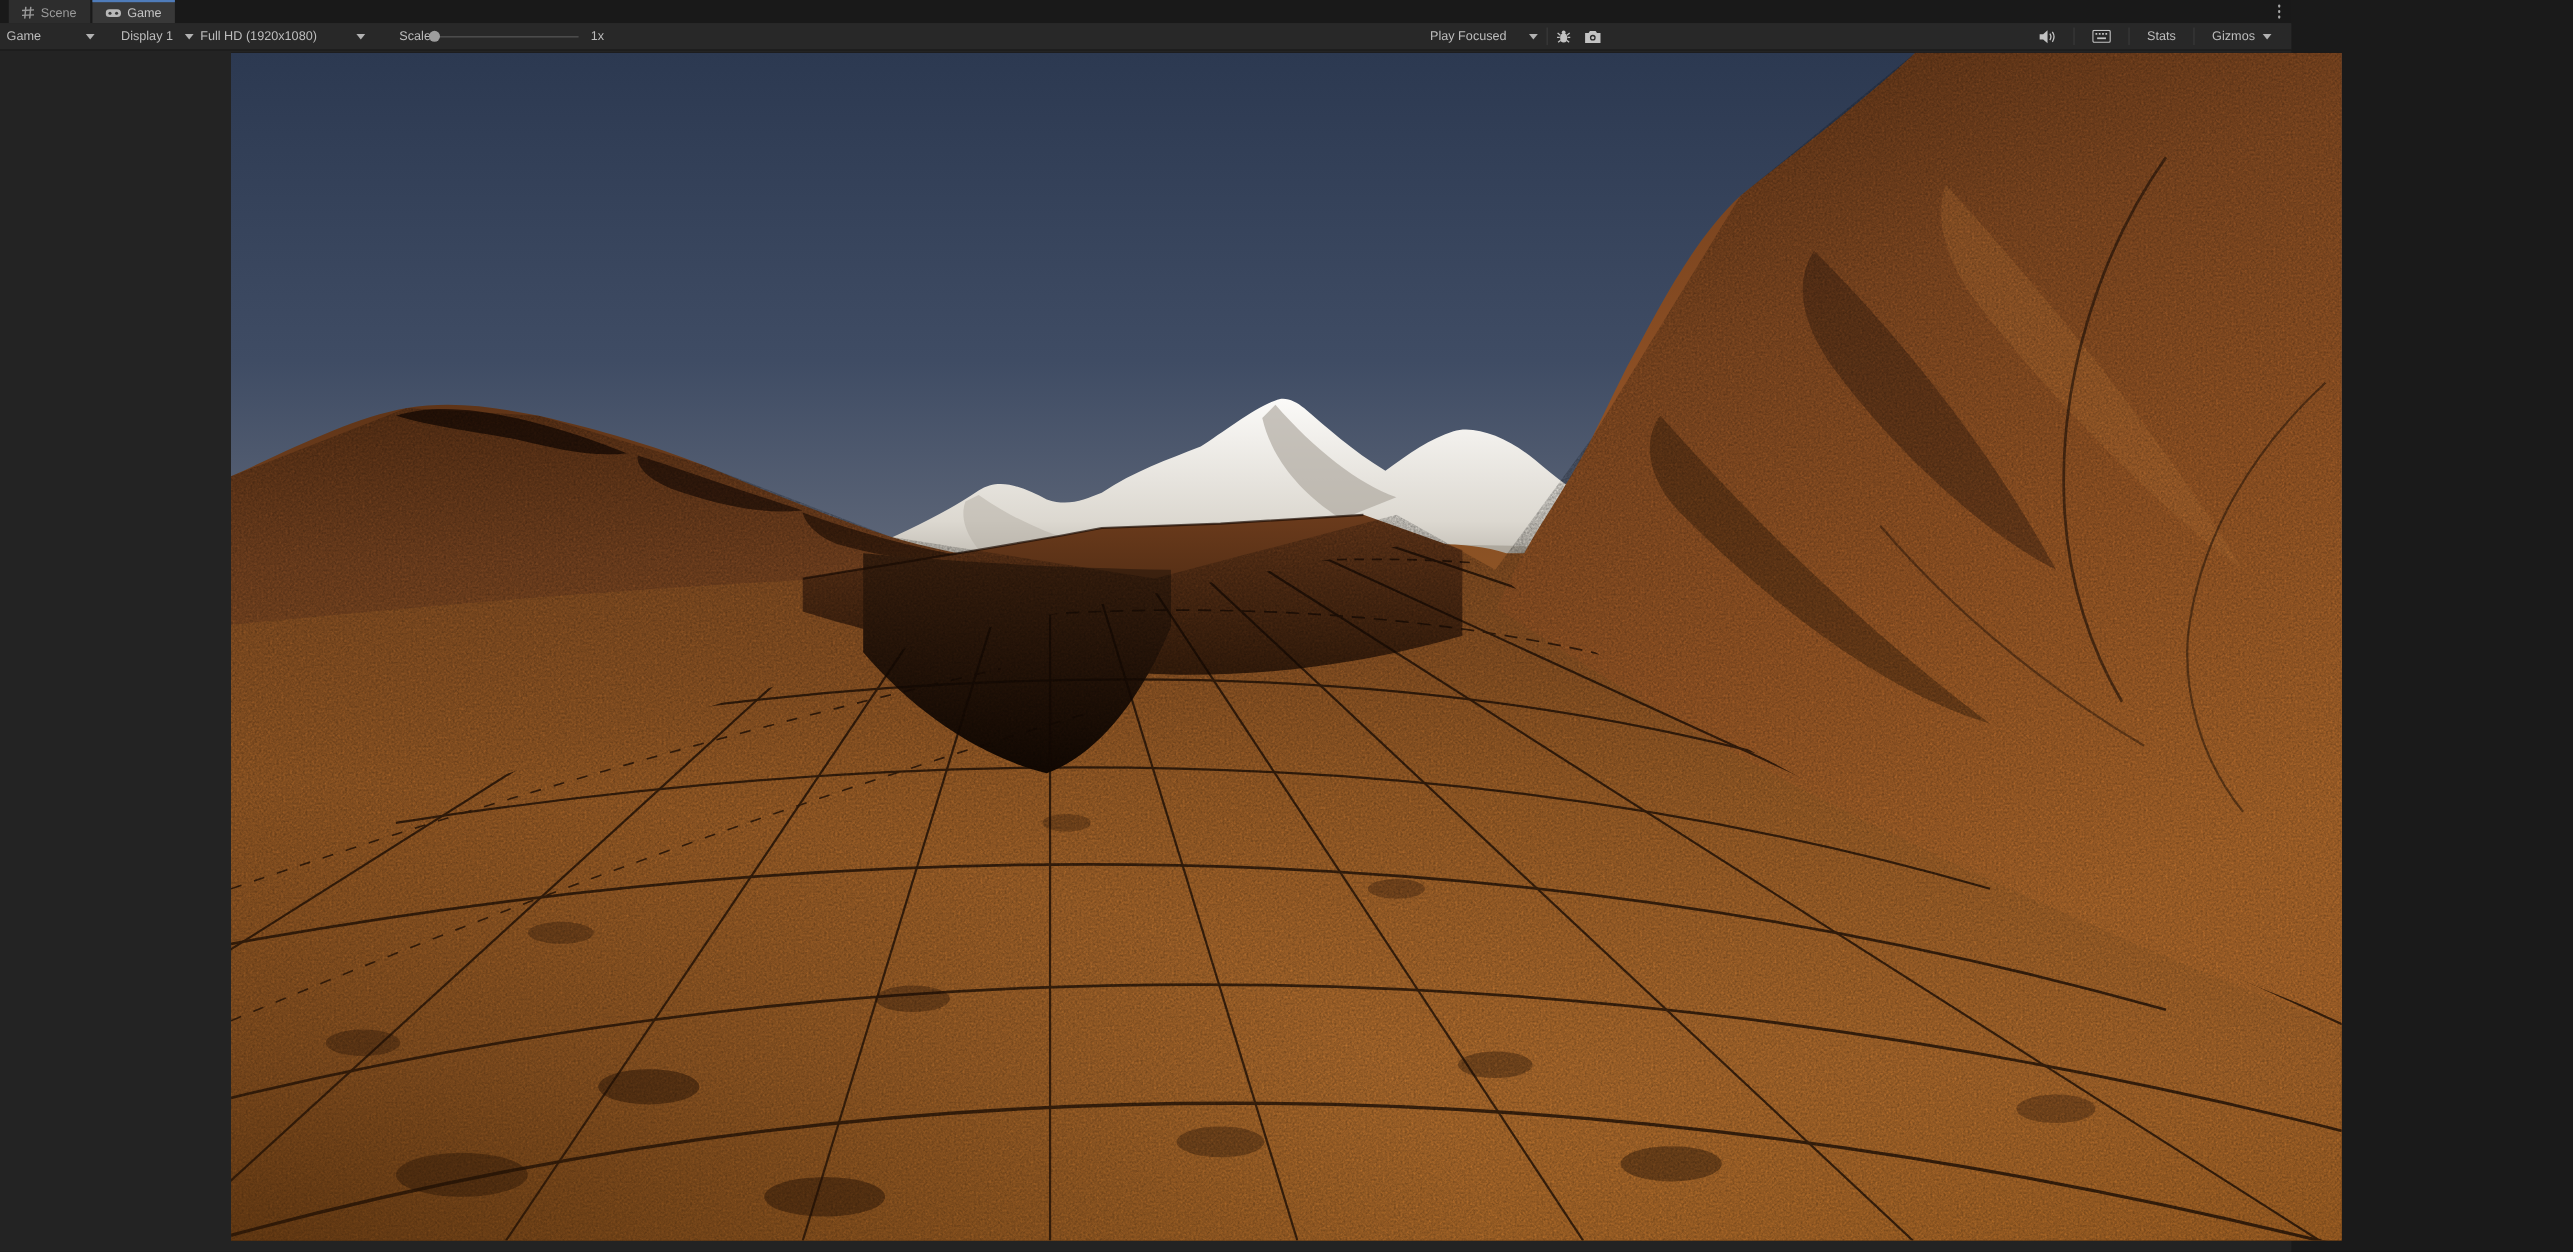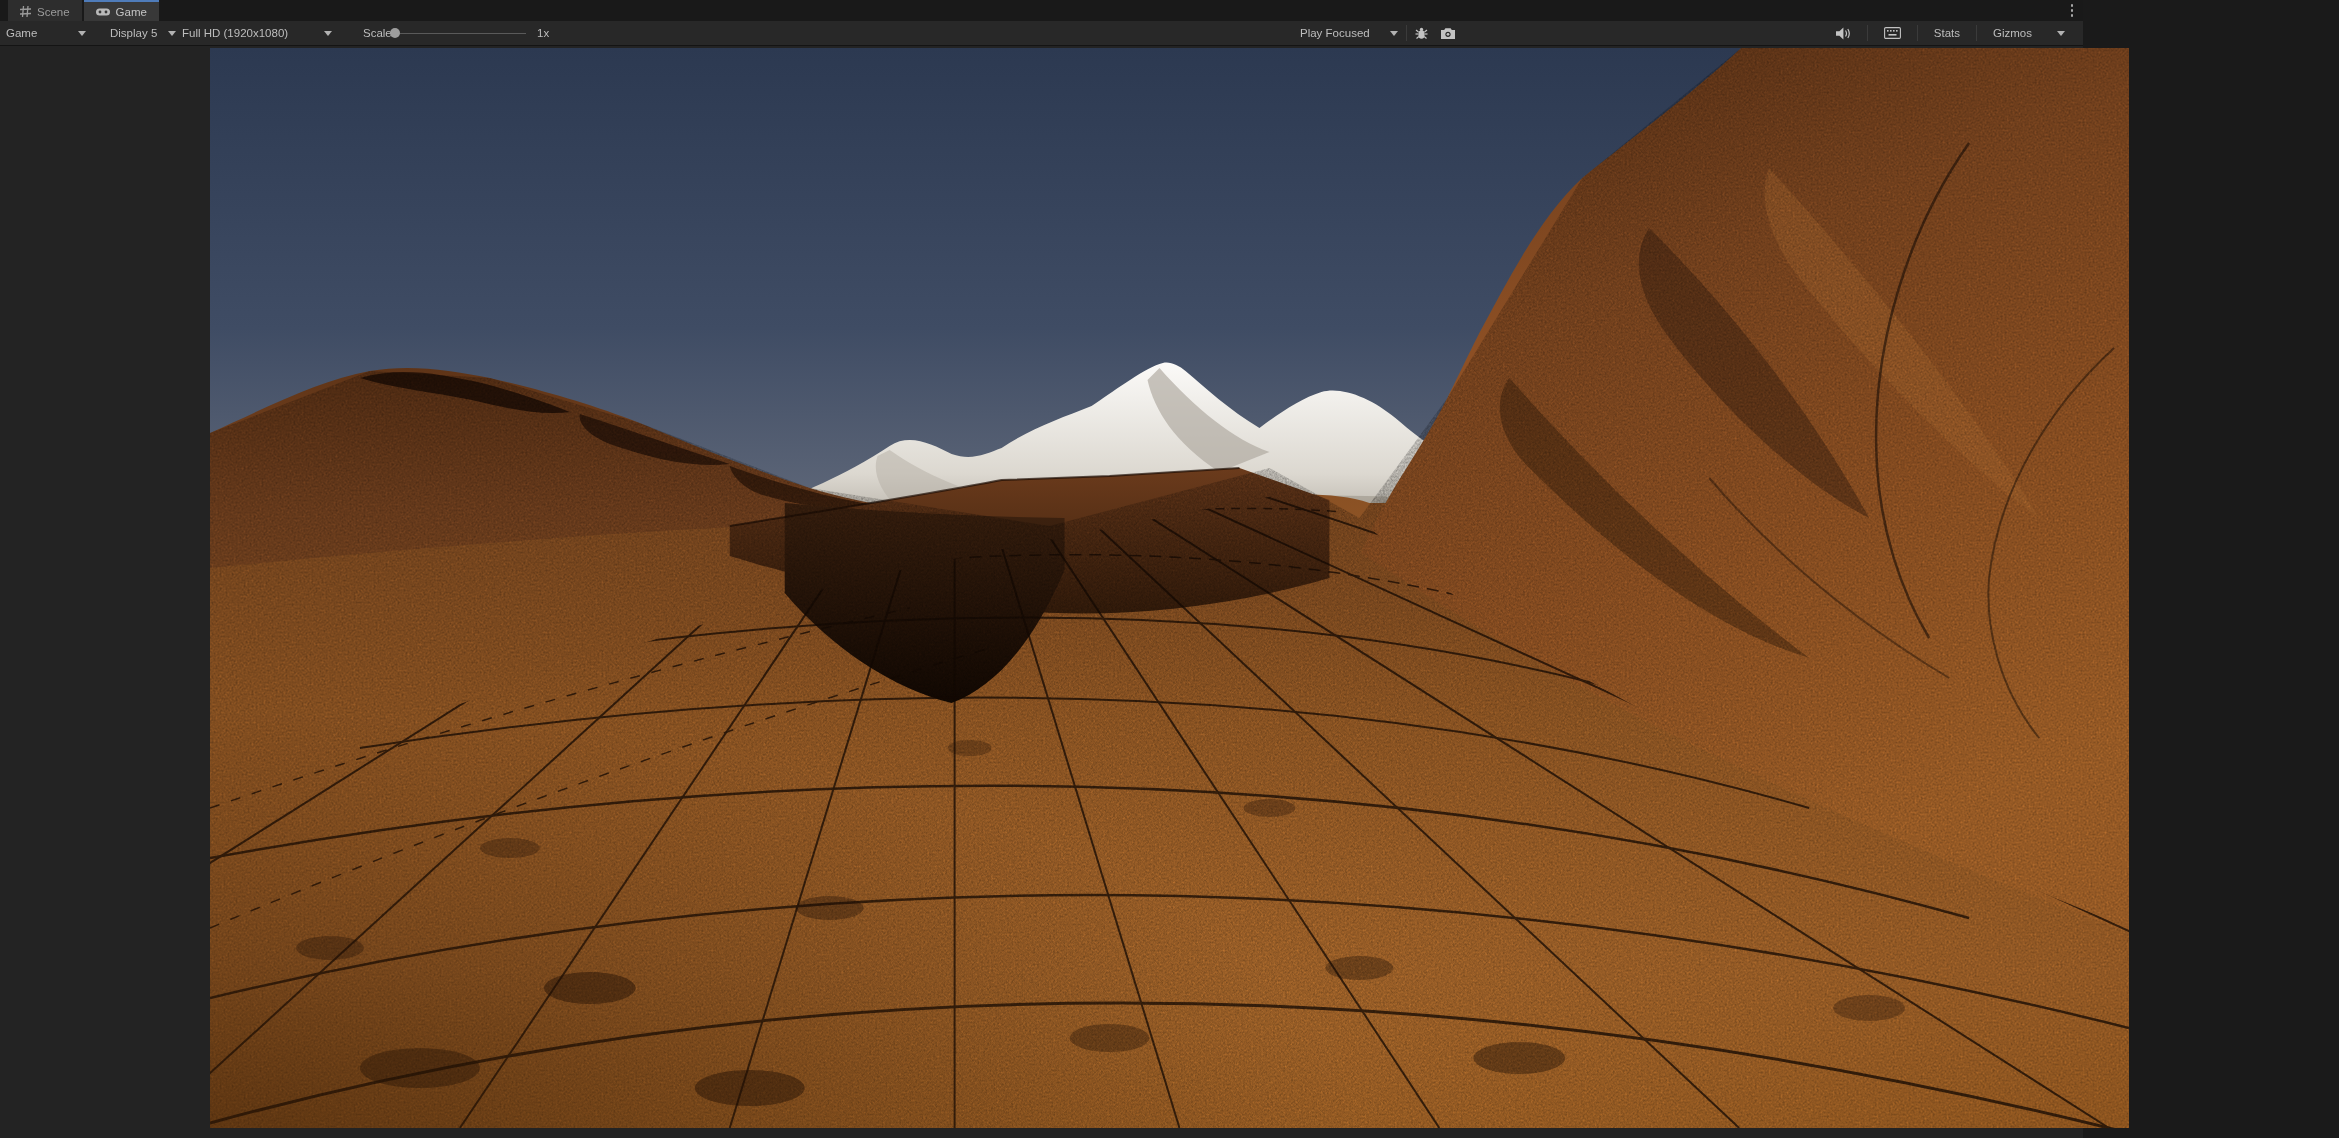--- a/index.html
+++ b/index.html
@@ -85,21 +85,21 @@
   <div class="toolbar">
 
     <div class="abs" style="left:6px;">
       <span>Game</span>
     </div>
     <div class="abs" style="left:78px;">
         <span class="arr"></span>
       </div>
 
     <div class="abs" style="left:110px;">
-      <span>Display 5</span>
+      <span>Display 1</span>
     </div>
     <div class="abs" style="left:168px;">
         <span class="arr"></span>
       </div>
 
     <div class="abs" style="left:182px;">
       <span>Full HD (1920x1080)</span>
     </div>
     <div class="abs" style="left:324px;">
         <span class="arr"></span>
@@ -167,21 +167,21 @@
               <rect x="12" y="3" width="1.6" height="1.6"></rect>
             <rect x="4.5" y="7" width="8" height="1.6"></rect>
           </g>
         </svg>
       </span>
       <span class="tb-sep"></span>
       <span class="icon-btn">
         <span>Stats</span>
       </span>
       <span class="tb-sep"></span>
-      <span class="icon-btn" style="gap:25px;justify-content:center;">
+      <span class="icon-btn" style="gap:7px;justify-content:center;">
         <span>Gizmos</span>
         <span class="arr"></span>
       </span>
     </div>
   </div>
 
   <div class="main">
     <div class="viewport">
       <svg viewBox="0 0 1920 1080" preserveAspectRatio="none">
         <defs>

